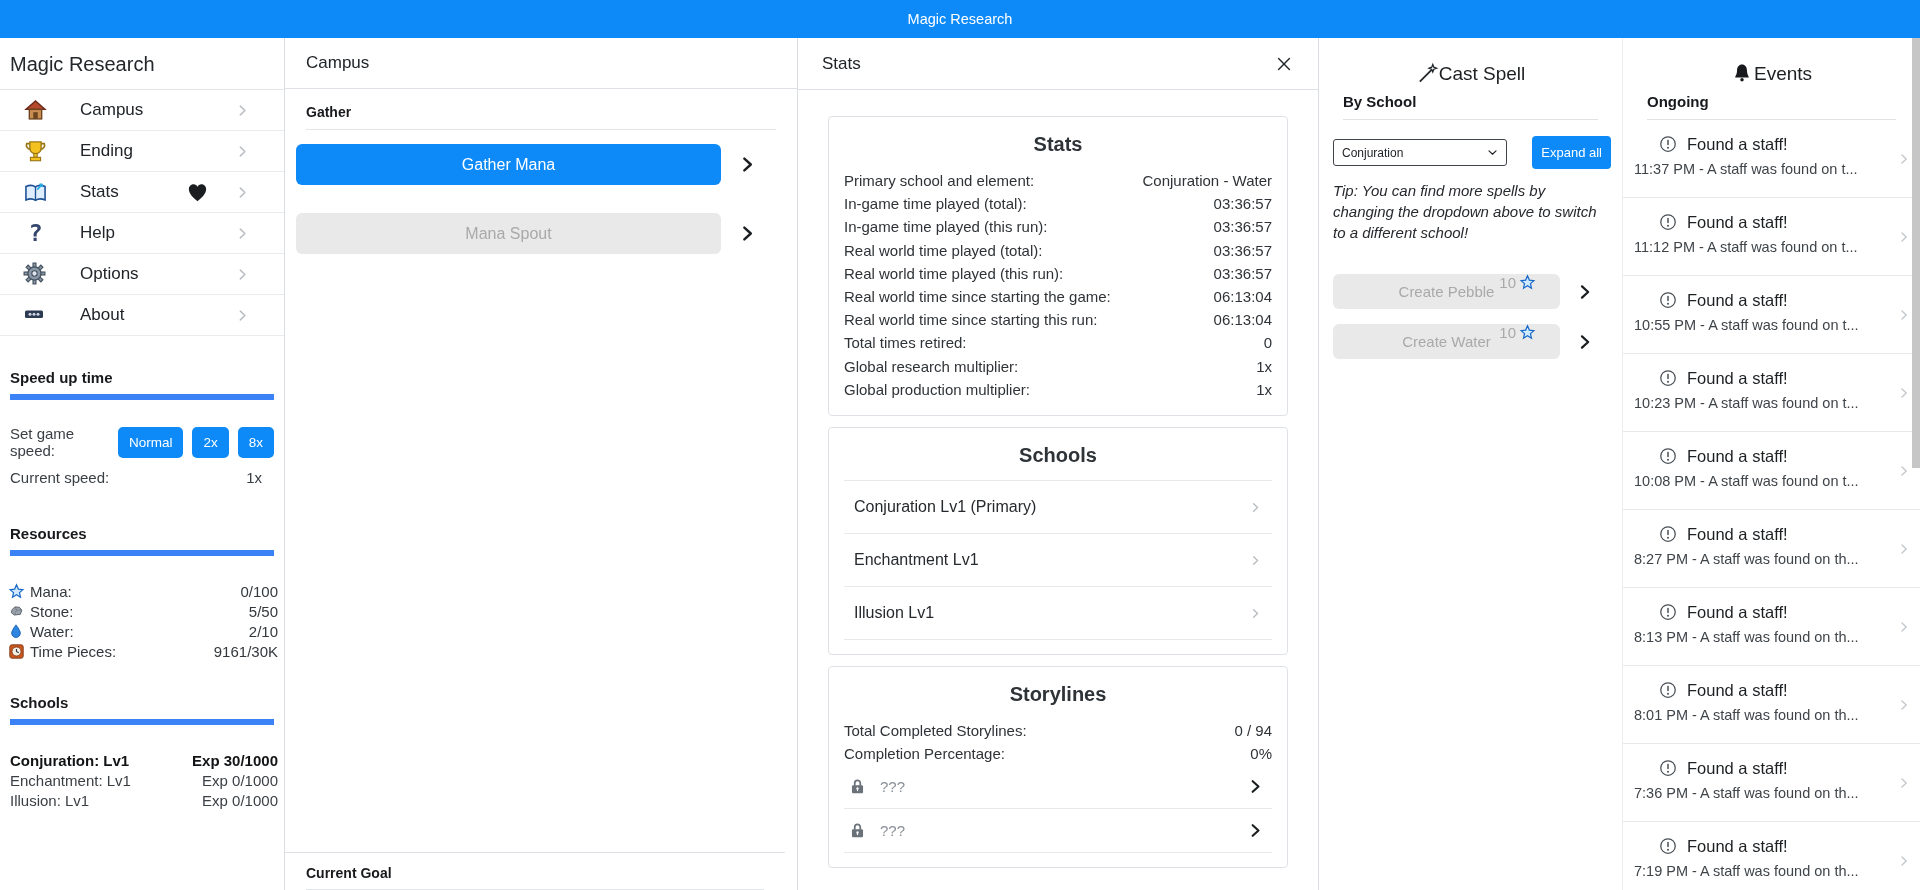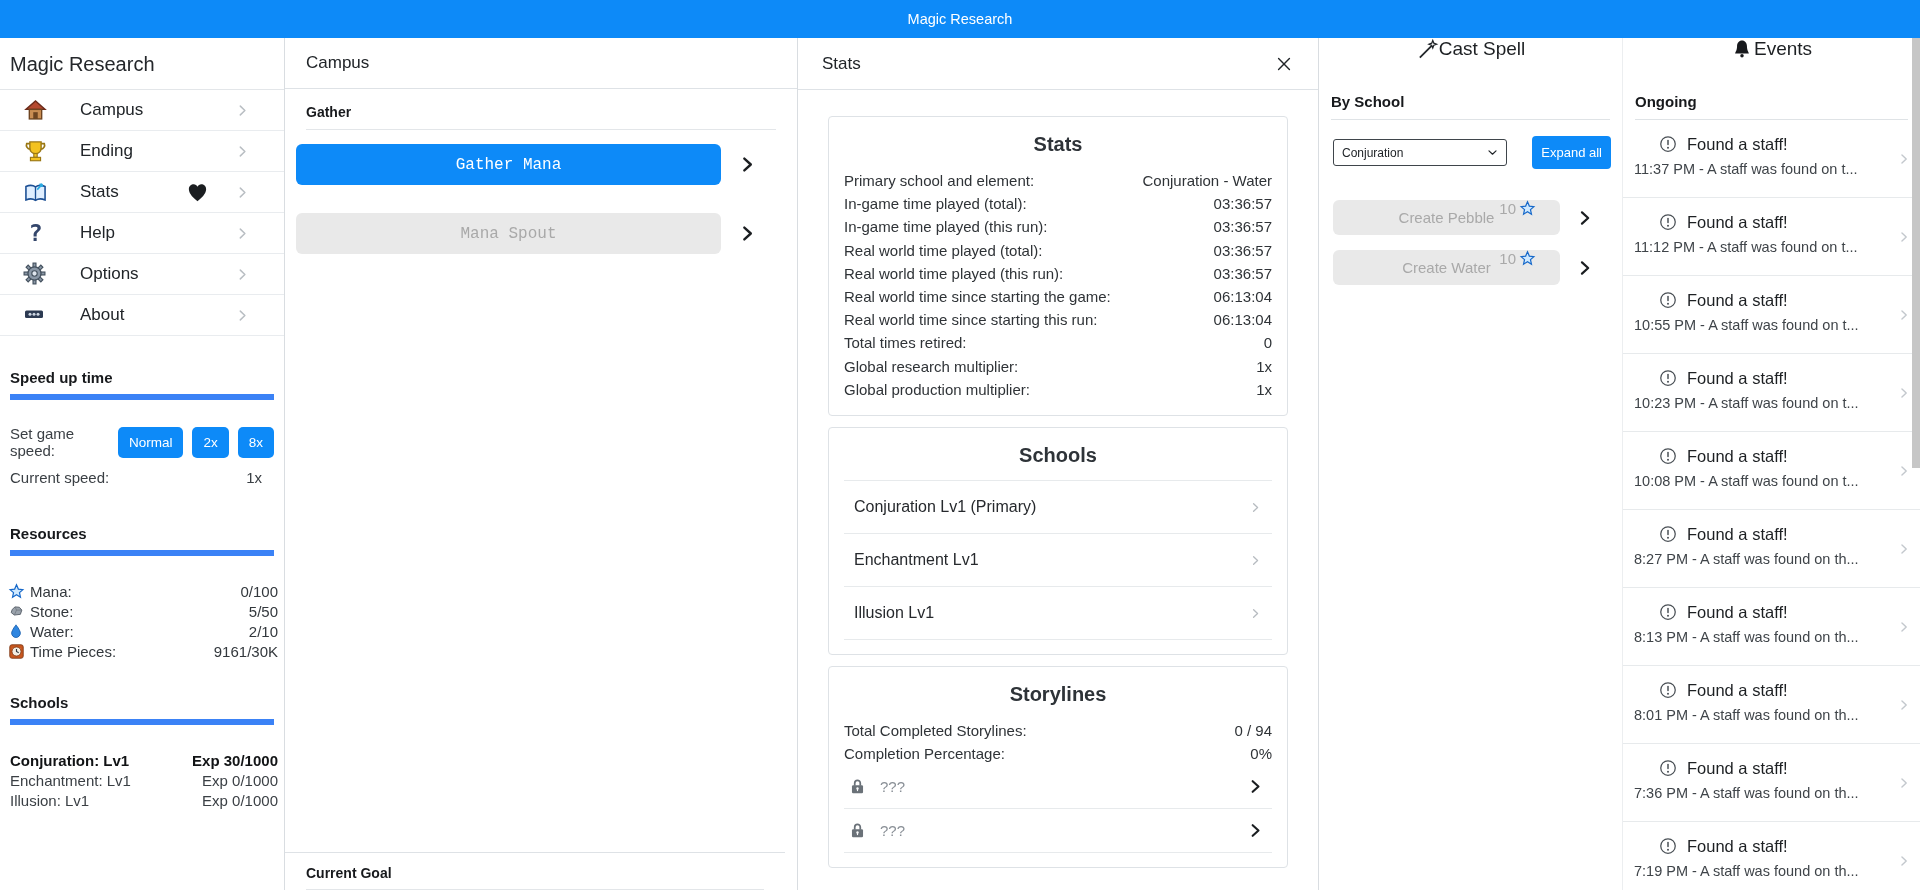--- a/index.html
+++ b/index.html
@@ -44,21 +44,21 @@
   .school-row{display:flex;justify-content:space-between;padding:1.5px 6px 1.5px 10px;font-size:15px;color:#3a3f44}
   .school-row.hl{font-weight:700;color:#111315}
   .sb-gap{height:9px}
 
   
   .campus{left:285px;width:513px}
   .panel-header{height:51px;display:flex;align-items:center;padding:0 21px;font-size:17px;
     border-bottom:1px solid var(--border);color:#212529}
   .sub-header{font-weight:700;font-size:14px;margin:0 21px;padding:15px 0 9px;border-bottom:1px solid #e3e6e9;color:#17191c}
   .action-row{display:flex;align-items:center;padding:14px 24px 14px 11px}
-  .action-btn{flex:1;height:41px;border:none;border-radius:6px;font-size:16px;font-family:Liberation Mono, monospace;
+  .action-btn{flex:1;height:41px;border:none;border-radius:6px;font-size:16px;font-family:Liberation Sans, sans-serif;
     display:flex;align-items:center;justify-content:center;cursor:pointer}
   .action-btn.primary{background:var(--accent);color:#fff}
   .action-btn.disabled{background:var(--disabled-bg);color:var(--disabled-text)}
   .action-chev{width:52px;display:flex;justify-content:center;color:#1b1e21}
   .campus-footer{position:absolute;left:0;right:12px;bottom:0;border-top:1px solid var(--border)}
   .campus-footer .sub-header{padding:12px 0 8px}
 
   
   .statsp{left:798px;width:521px}
   .statsp .panel-header{justify-content:space-between;padding:0 24px 0 24px;height:52px}
@@ -72,23 +72,23 @@
   .list-rows{border-bottom:1px solid var(--hairline)}
   .list-chev{width:13px;height:13px;color:#b6bbc0}
   .lock-row{display:flex;align-items:center;padding:12px 8px 12px 4px;border-bottom:1px solid var(--hairline);cursor:pointer}
   .lock-row:first-of-type{margin-top:10px}
   .lock-icon{width:19px;height:19px}
   .lock-label{color:#8a9097;font-size:15px;margin-left:13px}
   .lock-chev{margin-left:auto;width:17px;height:17px;color:#1b1e21}
 
   
   .castp{left:1319px;width:304px;border-right:1px solid #eceef0}
-  .float-header{height:47px;display:flex;align-items:flex-start;justify-content:center;gap:0;font-size:19px;color:#1d2023}
+  .float-header{height:47px;display:flex;align-items:flex-end;justify-content:center;gap:0;font-size:19px;color:#1d2023}
   .head-icon{width:23px;height:23px}
-  .bs-title{font-weight:700;font-size:15px;margin:0 12px;padding:8px 0 9px;border-bottom:1px solid #dfe3e6;color:#17191c}
+  .bs-title{font-weight:700;font-size:15px;margin:0 24px;padding:8px 0 9px;border-bottom:1px solid #dfe3e6;color:#17191c}
   .controls-row{display:flex;align-items:center;margin:16px 11px 0 14px;gap:25px}
   .select{flex:1;height:27px;border:1px solid #3f454b;border-radius:3px;display:flex;align-items:center;
     justify-content:space-between;padding:0 7px 0 8px;font-size:12px;background:#fff;cursor:pointer}
   .caret{width:13px;height:13px}
   .expand-btn{background:var(--accent);color:#fff;border:none;border-radius:4px;font-size:13px;
     padding:9px 9px;font-family:inherit;cursor:pointer;white-space:nowrap}
   .tip{font-style:italic;font-size:15px;line-height:21px;margin:11px 16px 0 14px;color:#26292d}
   .spell-row{display:flex;align-items:center;margin:15px 13px 0 14px}
   .spell-row.first{margin-top:31px}
   .spell-btn{flex:1;position:relative;height:35px;border:none;border-radius:6px;background:var(--disabled-bg);cursor:pointer;font-family:inherit}
@@ -538,20 +538,21 @@
     <div class="select" role="combobox">
       <span>Conjuration</span>
       <span class="caret">
           <svg class="ic" width="13" height="13">
             <use href="#i-caret"></use>
           </svg>
         </span>
     </div>
     <button class="expand-btn">Expand all</button>
   </div>
+  <div class="tip">Tip: You can find more spells by changing the dropdown above to switch to a different school!</div>
 
   <div class="spell-row first">
     <button class="spell-btn">
       <span class="spell-name">Create Pebble</span>
       <span class="spell-cost">
         <span>10</span>
         <span class="cost-star">
             <svg class="ic" width="17" height="17">
               <use href="#i-star"></use>
             </svg>

